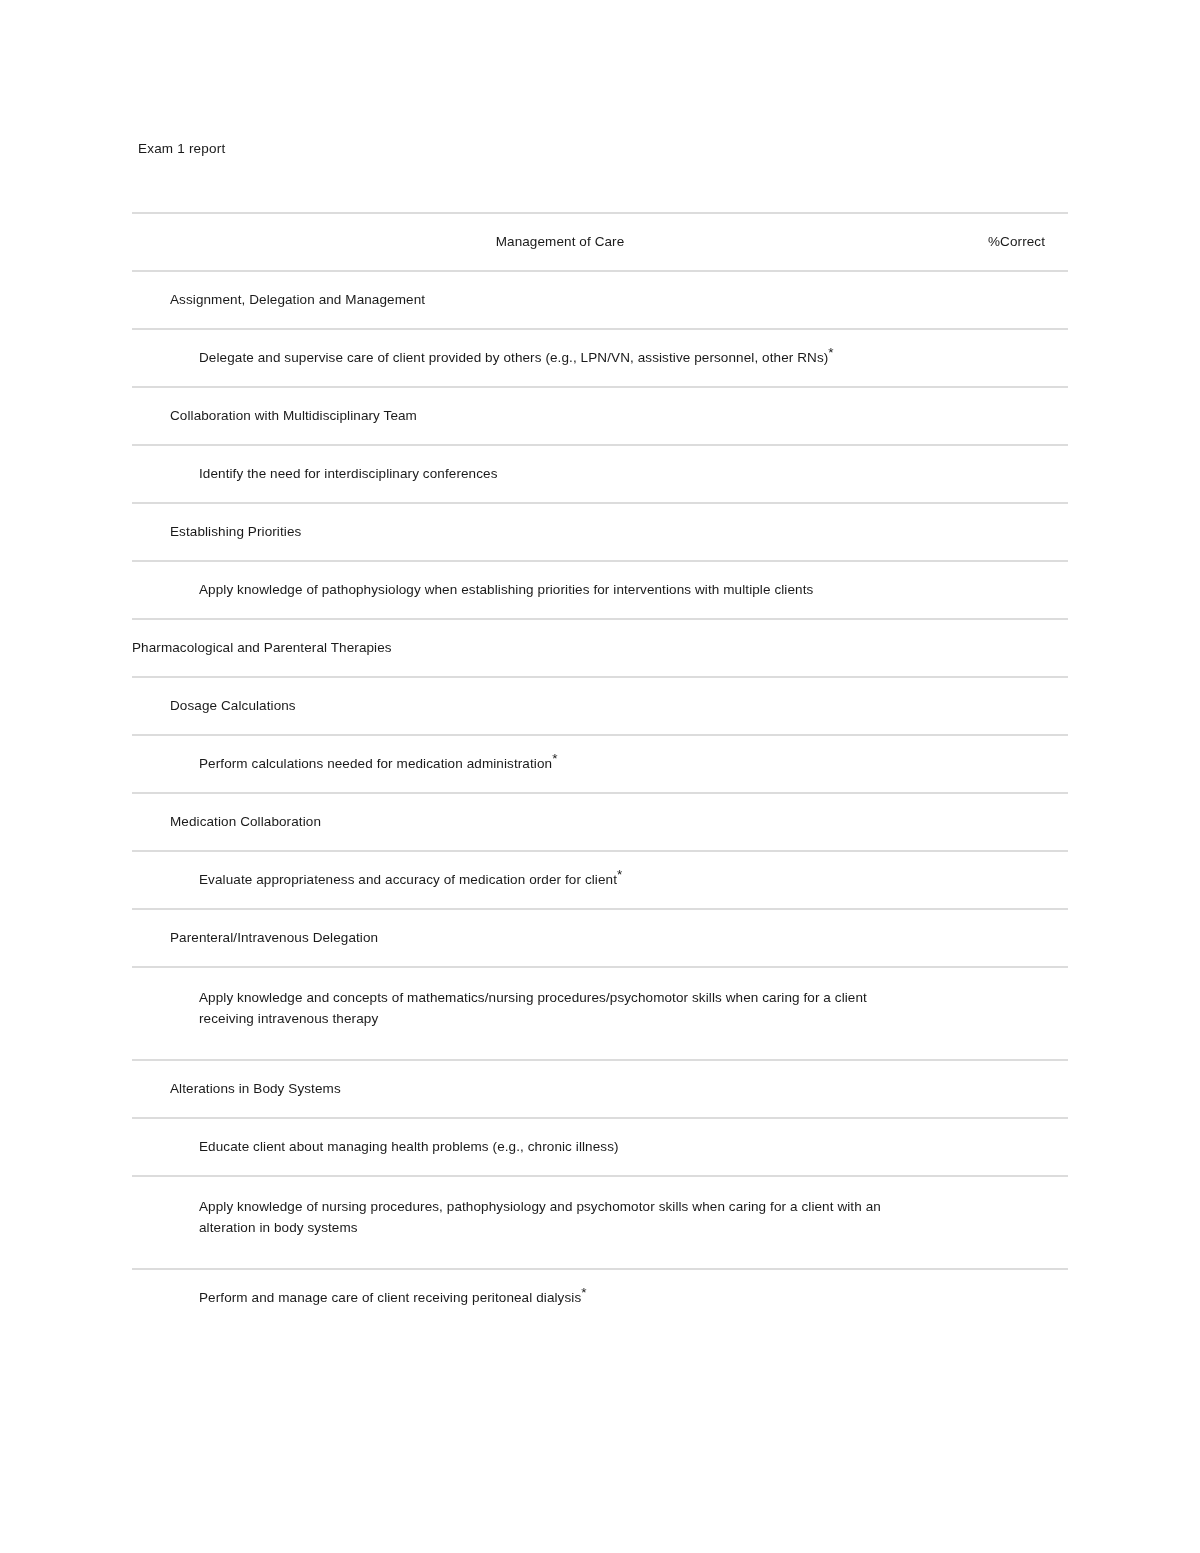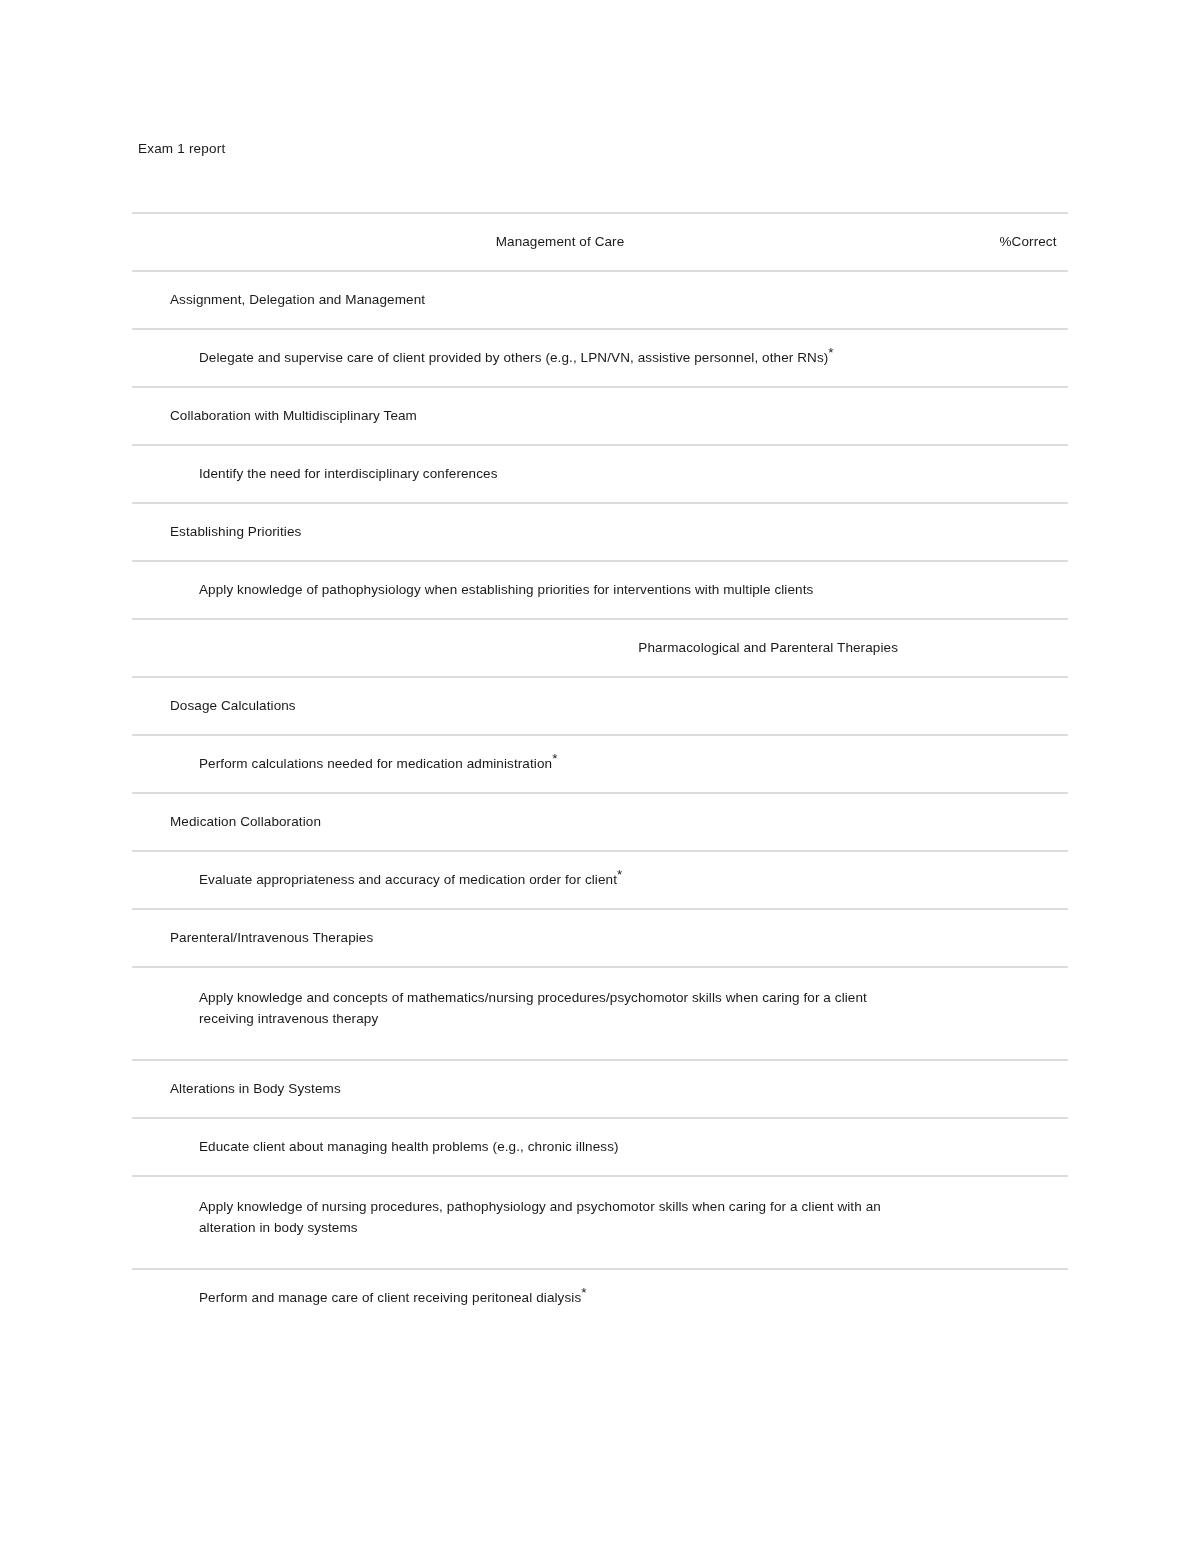--- a/index.html
+++ b/index.html
@@ -61,29 +61,29 @@
   col.c-pct   { width: 80px; }
 
   
   .row-header td { height: 56px; }
   .hdr-domain {
     text-align: center;
     padding-right: 90px;
     font-size: 13.5px;
   }
   .hdr-pct {
-    text-align: center;
+    text-align: left;
     white-space: nowrap;
     font-size: 13.5px;
   }
 
   
   .row-section td {
     height: 56px;
-    text-align: right;
+    text-align: left;
     padding-right: 90px;
   }
 
   
   .row-category td {
     height: 56px;
     padding-left: 38px;
   }
 
   
@@ -159,21 +159,21 @@
         </tr>
         <tr class="row-category">
           <td>Medication Collaboration</td>
           <td style="text-align: right;"></td>
         </tr>
         <tr class="row-activity">
           <td>Evaluate appropriateness and accuracy of medication order for client<span class="marker">*</span></td>
           <td style="text-align: right;"></td>
         </tr>
         <tr class="row-category">
-          <td>Parenteral/Intravenous Therapies</td>
+          <td>Parenteral/Intravenous Delegation</td>
           <td style="text-align: right;"></td>
         </tr>
         <tr class="row-activity two-line">
           <td>Apply knowledge and concepts of mathematics/nursing procedures/psychomotor skills when caring for a client receiving intravenous therapy</td>
           <td style="text-align: right;"></td>
         </tr>
         <tr class="row-category">
           <td>Alterations in Body Systems</td>
           <td style="text-align: right;"></td>
         </tr>

